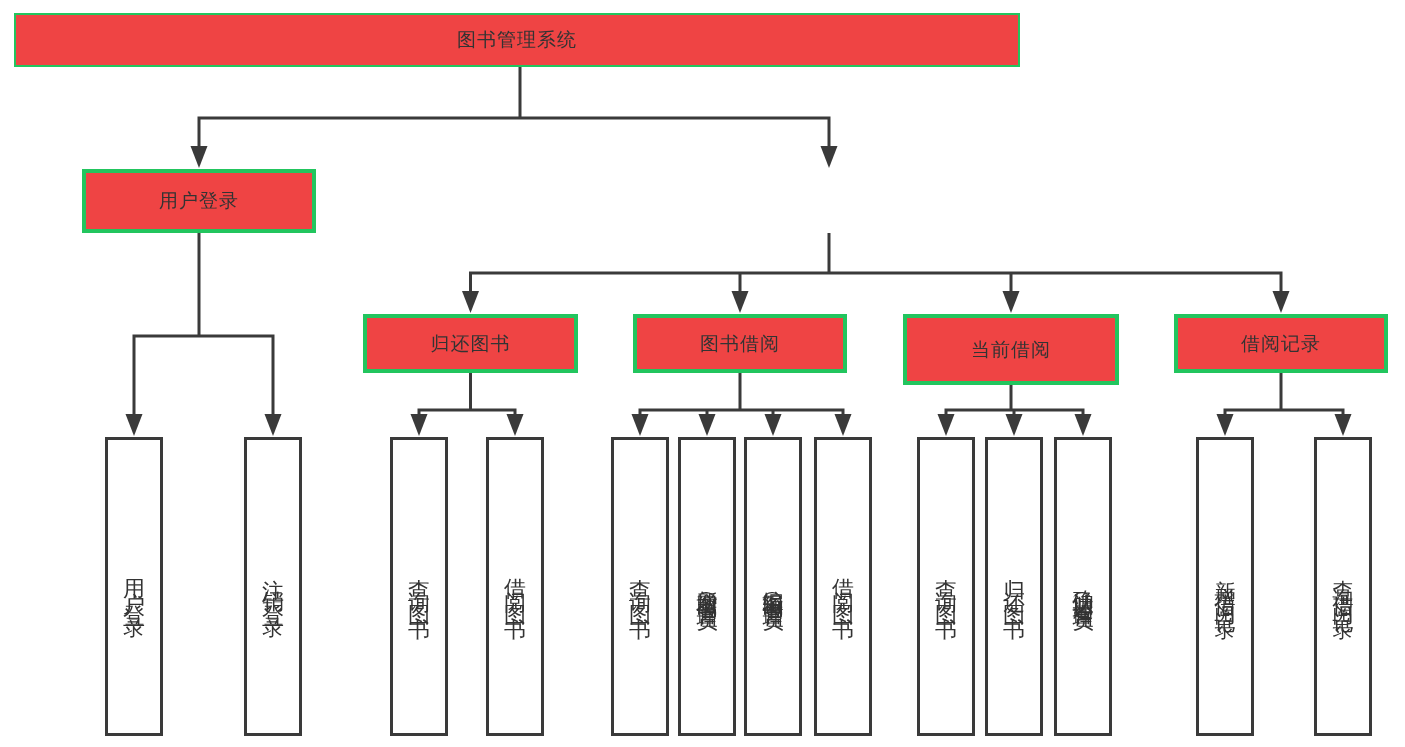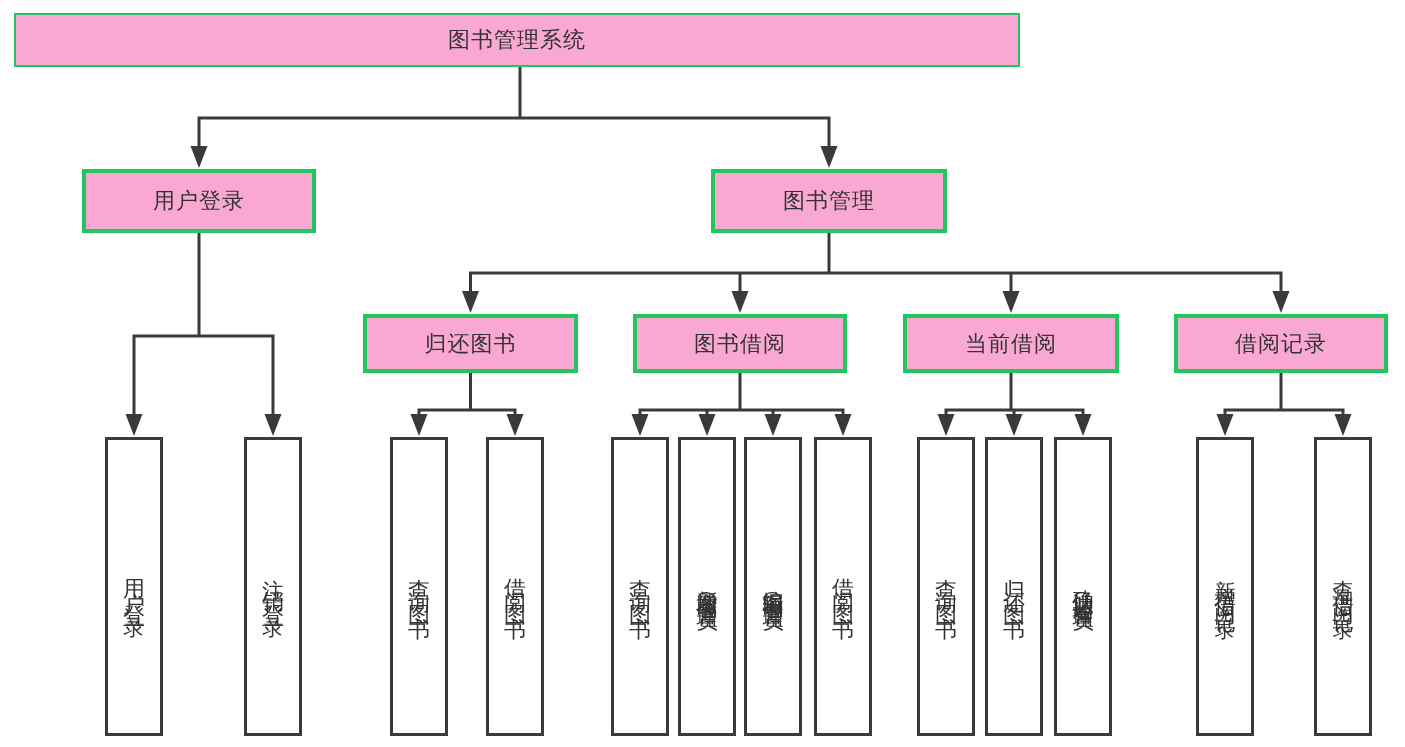--- a/index.html
+++ b/index.html
@@ -13,26 +13,26 @@
   }
   #connectors {
     position: absolute;
     left: 0; top: 0;
     width: 1405px; height: 747px;
     z-index: 0;
   }
   .hbox {
     position: absolute;
     box-sizing: border-box;
-    background: #f9a8d4;
+    background: #ef4444;
     border: 4px solid #22c55e;
     display: flex;
     align-items: center;
     justify-content: center;
-    font-size: 22px;
+    font-size: 19px;
     color: #333333;
     z-index: 1;
     letter-spacing: 1px;
   }
   .hbox.root { border-width: 2px; }
   .vbox {
     position: absolute;
     box-sizing: border-box;
     width: 58px;
     height: 299px;
@@ -100,25 +100,24 @@
         <polygon points="1005.5,414 1022.5,414 1014,436"></polygon>
         <polygon points="1074.5,414 1091.5,414 1083,436"></polygon>
         <polygon points="1216.5,414 1233.5,414 1225,436"></polygon>
         <polygon points="1334.5,414 1351.5,414 1343,436"></polygon>
       </g>
   </svg>
 
   <div class="hbox root" style="left:14px; top:13px; width:1006px; height:54px;">图书管理系统</div>
 
   <div class="hbox" style="left:82px; top:169px; width:234px; height:64px;">用户登录</div>
-  <div class="hbox" style="left:711px; top:169px; width:236px; height:64px;">图书管理</div>
 
   <div class="hbox" style="left:363px; top:314px; width:215px; height:59px;">归还图书</div>
   <div class="hbox" style="left:633px; top:314px; width:214px; height:59px;">图书借阅</div>
-  <div class="hbox" style="left:903px; top:314px; width:216px; height:59px;">当前借阅</div>
+  <div class="hbox" style="left:903px; top:314px; width:216px; height:71px;">当前借阅</div>
   <div class="hbox" style="left:1174px; top:314px; width:214px; height:59px;">借阅记录</div>
 
   <div class="vbox" style="left:105px;">用户登录</div>
   <div class="vbox" style="left:244px;">注销登录</div>
 
   <div class="vbox" style="left:390px;">查询图书</div>
   <div class="vbox" style="left:486px;">借阅图书</div>
 
   <div class="vbox" style="left:611px;">查询图书</div>
   <div class="vbox len8" style="left:678px;">新增图书（管理员）</div>

